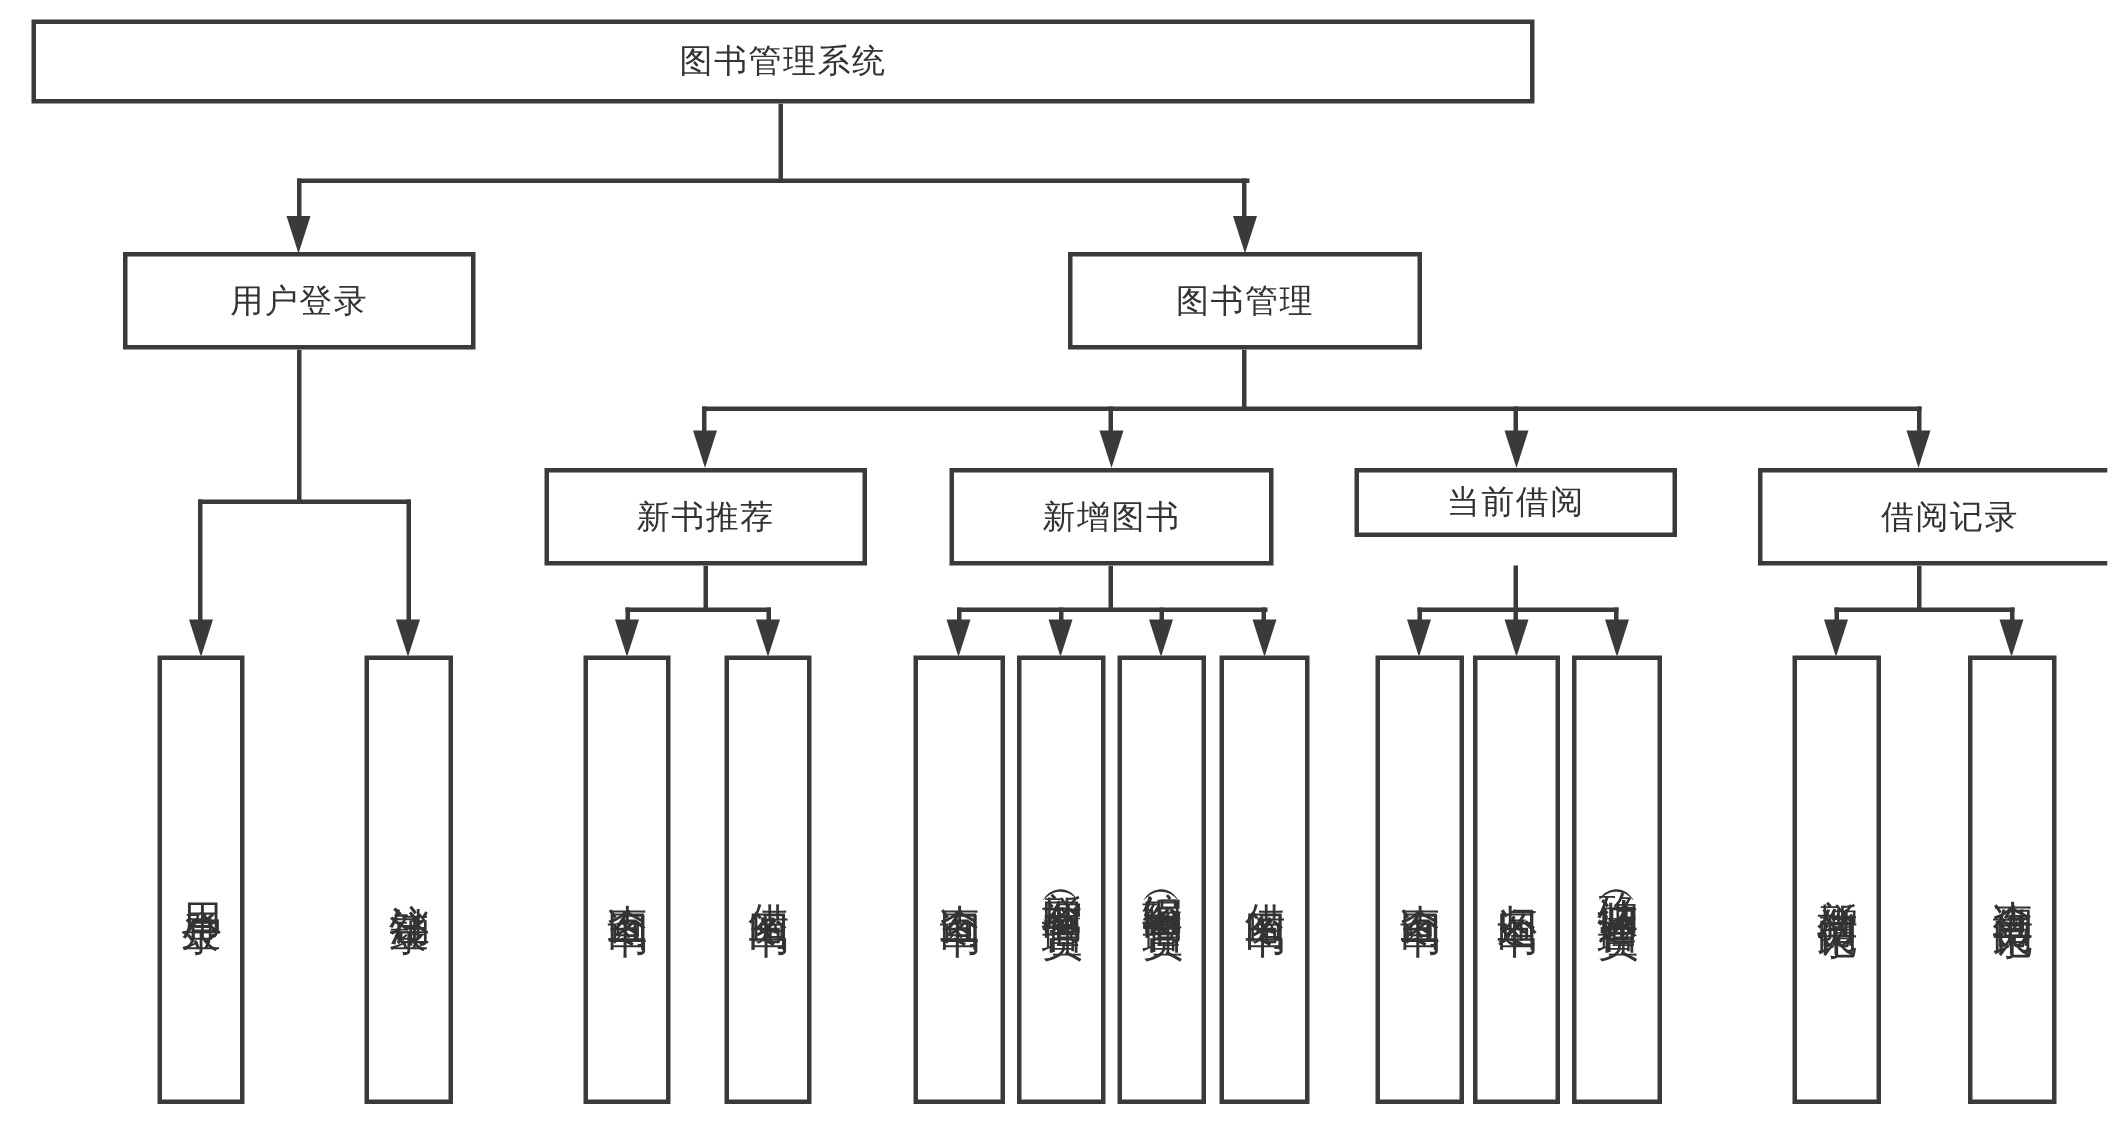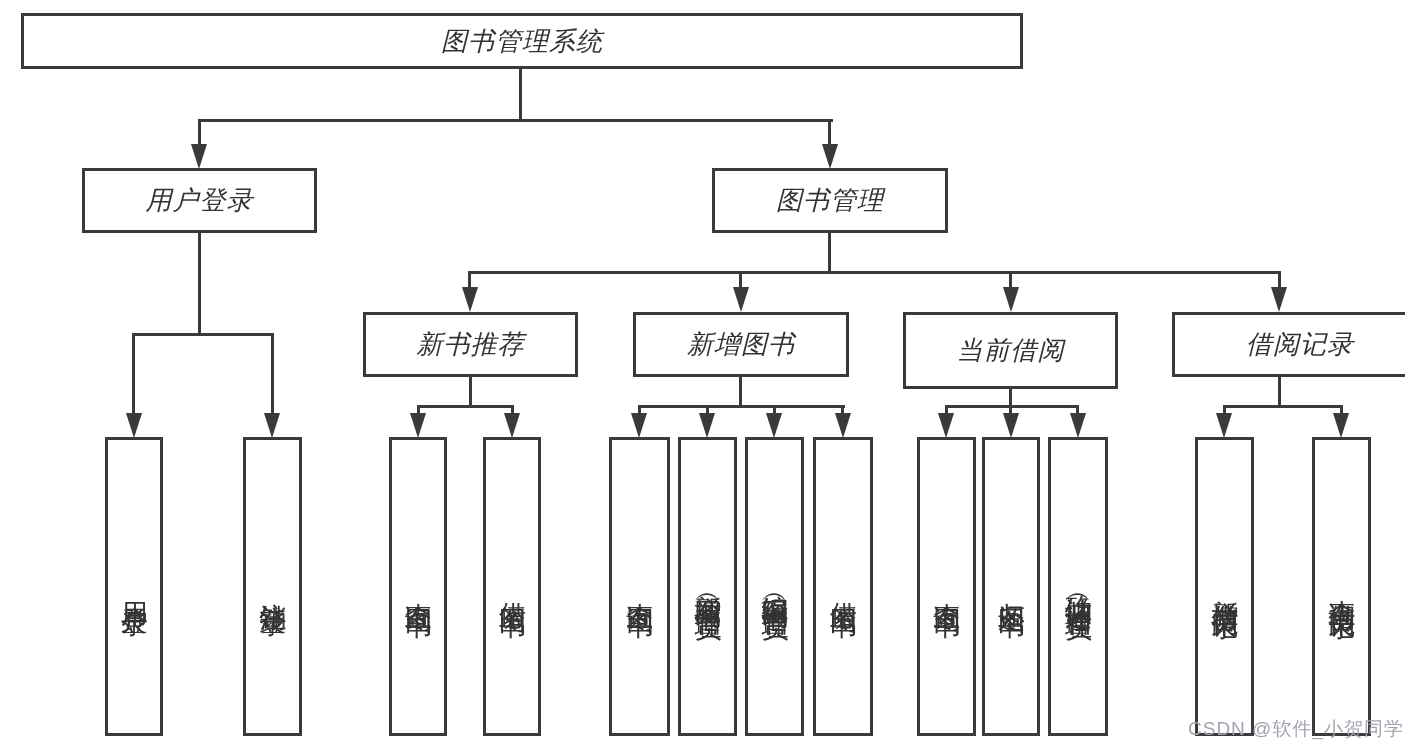--- a/index.html
+++ b/index.html
@@ -16,24 +16,23 @@
     position: absolute;
     box-sizing: border-box;
     border: 3px solid #3a3a3a;
     background: #ffffff;
     display: flex;
     align-items: center;
     justify-content: center;
     z-index: 2;
   }
   .hlabel {
-    font-size: 26px;
+    font-size: 22px;
     letter-spacing: 1px;
     white-space: nowrap;
-    font-style: italic;
   }
   .leaf .vlabel {
     writing-mode: vertical-rl;
     text-orientation: mixed;
     font-size: 27px;
     letter-spacing: 3px;
     line-height: 1;
   }
   .vline, .hline {
     position: absolute;
@@ -80,21 +79,21 @@
   </div>
 
   <div class="box" style="left:712px; top:168px; width:236px; height:65px;">
     <span class="hlabel">图书管理</span>
   </div>
 
   <div class="box" style="left:633px; top:312px; width:216px; height:65px;">
     <span class="hlabel">新增图书</span>
   </div>
 
-  <div class="box" style="left:903px; top:312px; width:215px; height:77px;">
+  <div class="box" style="left:903px; top:312px; width:215px; height:46px;">
     <span class="hlabel">当前借阅</span>
   </div>
 
   <div class="box" style="left:1172px; top:312px; width:256px; height:65px;">
     <span class="hlabel">借阅记录</span>
   </div>
 
   <div class="box leaf" style="left:105px; top:437px; width:58px; height:299px;">
     <span class="vlabel">用户登录</span>
   </div>
@@ -199,15 +198,14 @@
   <div class="vline" style="left:1076px; top:405px; height:12px;"></div>
   <div class="arrow" style="left:1070px; top:413px;"></div>
 
   <div class="vline" style="left:1278px; top:377px; height:31px;"></div>
   <div class="hline" style="left:1223px; top:405px; width:120px;"></div>
   <div class="vline" style="left:1223px; top:405px; height:12px;"></div>
   <div class="arrow" style="left:1216px; top:413px;"></div>
   <div class="vline" style="left:1340px; top:405px; height:12px;"></div>
   <div class="arrow" style="left:1333px; top:413px;"></div>
 
-  <div class="watermark">CSDN @软件_小贺同学</div>
 
 </div>
 
 </body></html>

